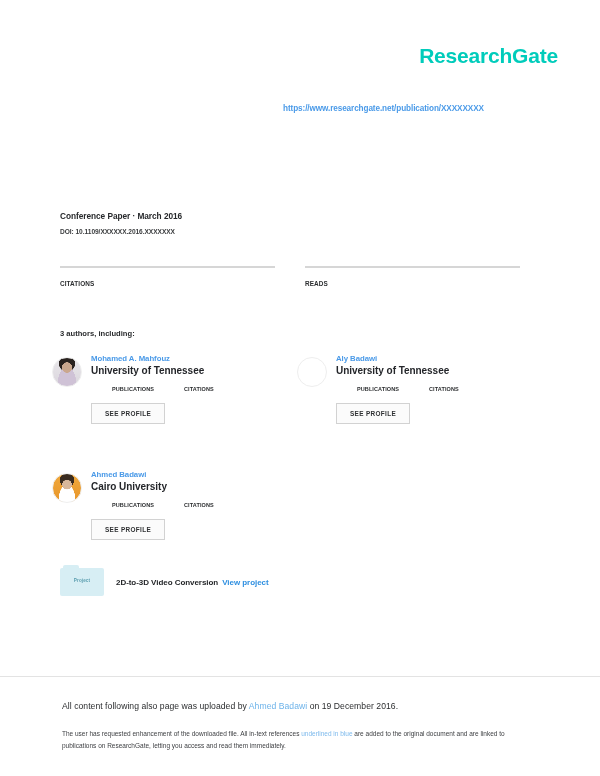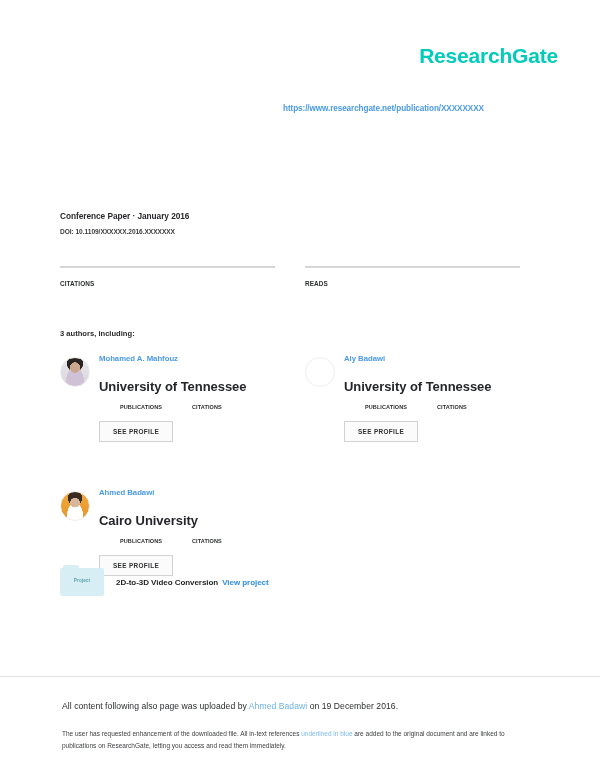--- a/index.html
+++ b/index.html
@@ -98,21 +98,21 @@
     left: 60px;
     font-size: 7.6px;
     font-weight: 700;
     color: #2a2c2e;
     filter: blur(0.45px);
   }
 
   .authors-grid {
     position: absolute;
     top: 352px;
-    left: 60px;
+    left: 52px;
     width: 470px;
   }
   .author-row { display: flex; }
   .author-row + .author-row { margin-top: 44px; }
 
   .author {
     width: 215px;
     display: flex;
     align-items: flex-start;
   }
@@ -148,22 +148,22 @@
   .author-body { margin-left: 9px; padding-top: 2px; }
 
   .author-name {
     font-size: 7.8px;
     font-weight: 700;
     color: #4a9ae8;
     letter-spacing: -0.05px;
     filter: blur(0.5px);
   }
   .author-affil {
-    margin-top: 16px;
-    font-size: 13px;
+    margin-top: 2px;
+    font-size: 10px;
     font-weight: 700;
     color: #24262a;
     letter-spacing: -0.05px;
     filter: blur(0.5px);
   }
   .author-stats {
     margin-top: 10px;
     margin-left: 21px;
     display: flex;
     gap: 30px;
@@ -278,21 +278,21 @@
 </head>
 <body>
 
 <div class="page">
 
   <div class="rg-logo">ResearchGate</div>
 
   <div class="pub-url">https://www.researchgate.net/publication/XXXXXXXX</div>
 
   <div class="meta">
-    <div class="meta-type">Conference Paper · January 2016</div>
+    <div class="meta-type">Conference Paper · March 2016</div>
     <div class="meta-doi">DOI: 10.1109/XXXXXX.2016.XXXXXXX</div>
   </div>
 
   <div class="stats-row">
     <div class="stat-col">
       <div class="stat-rule"></div>
       <div class="stat-label">CITATIONS</div>
     </div>
     <div class="stat-col right">
       <div class="stat-rule"></div>

